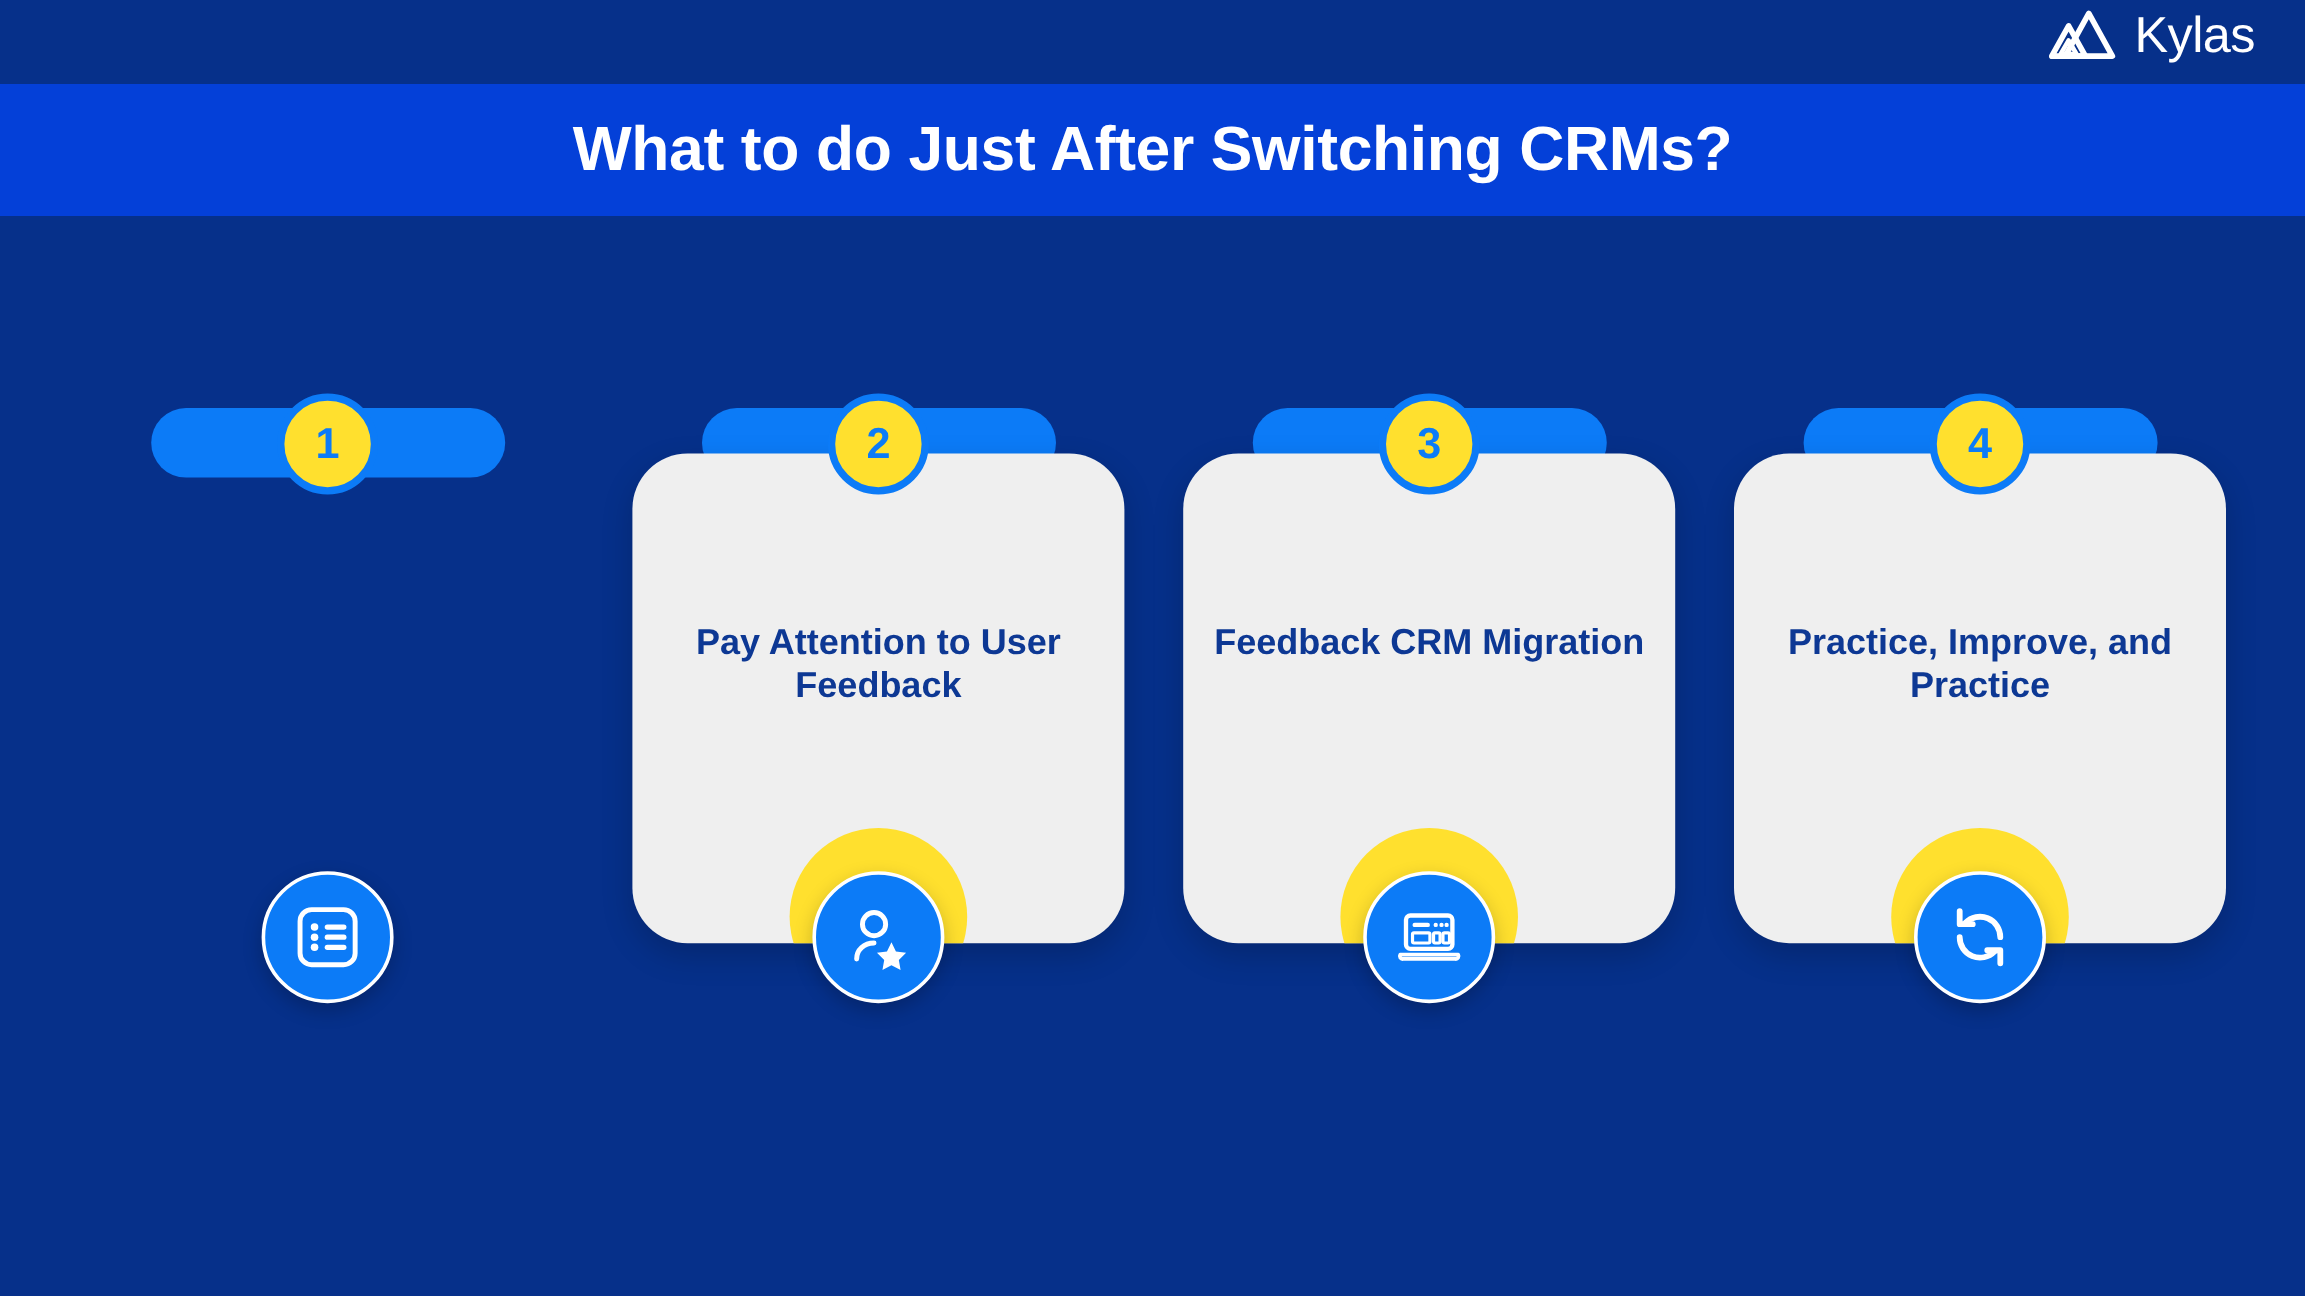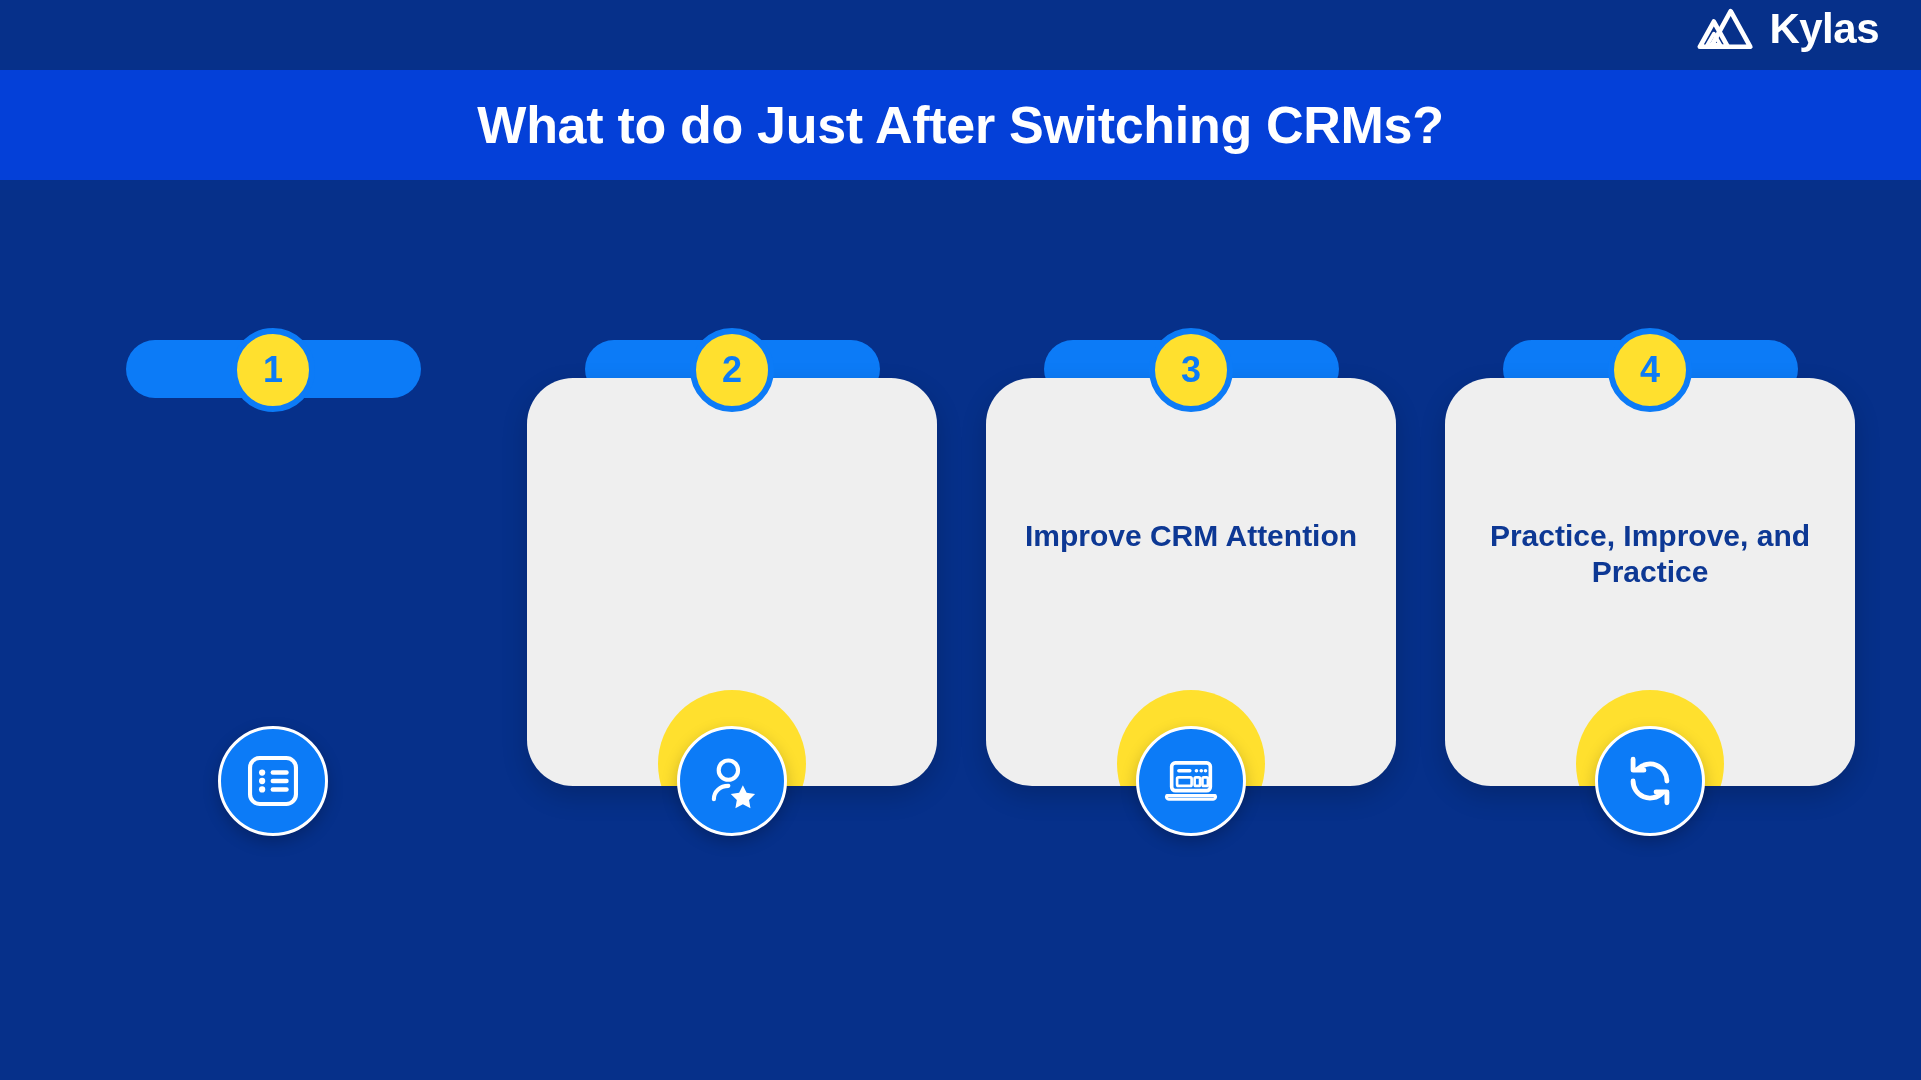--- a/index.html
+++ b/index.html
@@ -19,21 +19,21 @@
   .topbar {
     position:absolute; left:0; top:0; width:1921px; height:70px;
     background:#06308a;
   }
   .logo {
     position:absolute; right:42px; top:6px;
     display:flex; align-items:center; gap:14px;
   }
   .logo-mark { width:58px; height:46px; display:block; }
   .logo-text {
-    color:#ffffff; font-size:42px; font-weight:bold;
+    color:#ffffff; font-size:42px; font-weight:normal;
     letter-spacing:-0.5px; line-height:1;
   }
 
   
   .title-band {
     position:absolute; left:0; top:70px; width:1921px; height:110px;
     background:#0440d8;
     display:flex; align-items:center; justify-content:center;
   }
   .title-text {
@@ -179,40 +179,41 @@
             <rect x="22" y="22.2" width="15" height="3.6" rx="1.8" fill="#ffffff"></rect>
             <rect x="22" y="29.2" width="15" height="3.6" rx="1.8" fill="#ffffff"></rect>
           </svg>
         </span>
       </div>
     </div>
 
     <div class="card-wrap c1">
       <div class="pill"></div>
       <div class="card">
+        <div class="card-title">Pay Attention to User Feedback</div>
         <div class="yellow-blob"></div>
       </div>
       <div class="badge">
         <span class="badge-num">2</span>
       </div>
       <div class="icon-circle">
         <span>
           <svg viewBox="0 0 48 48" fill="none" xmlns="http://www.w3.org/2000/svg">
             <circle cx="21" cy="15" r="8" stroke="#ffffff" stroke-width="3.4"></circle>
             <path d="M9 39c0-6.2 5-11 12-11" stroke="#ffffff" stroke-width="3.4" stroke-linecap="round"></path>
             <path d="M33 27.5l3.1 6.3 7 1-5 4.9 1.2 6.9-6.3-3.3-6.2 3.3 1.2-6.9-5-4.9 6.9-1z" fill="#ffffff"></path>
           </svg>
         </span>
       </div>
     </div>
 
     <div class="card-wrap c2">
       <div class="pill"></div>
       <div class="card">
-        <div class="card-title">Improve CRM Attention</div>
+        <div class="card-title">Feedback CRM Migration</div>
         <div class="yellow-blob"></div>
       </div>
       <div class="badge">
         <span class="badge-num">3</span>
       </div>
       <div class="icon-circle">
         <span>
           <svg viewBox="0 0 48 48" fill="none" xmlns="http://www.w3.org/2000/svg">
             <rect x="8" y="9" width="32" height="23" rx="3" stroke="#ffffff" stroke-width="3"></rect>
             <rect x="12.5" y="14" width="12" height="3" rx="1.5" fill="#ffffff"></rect>

